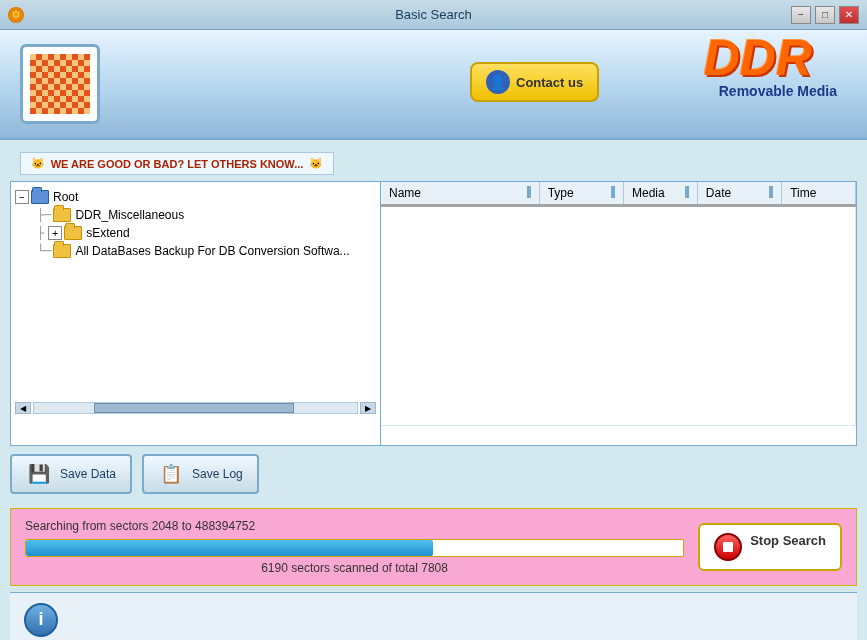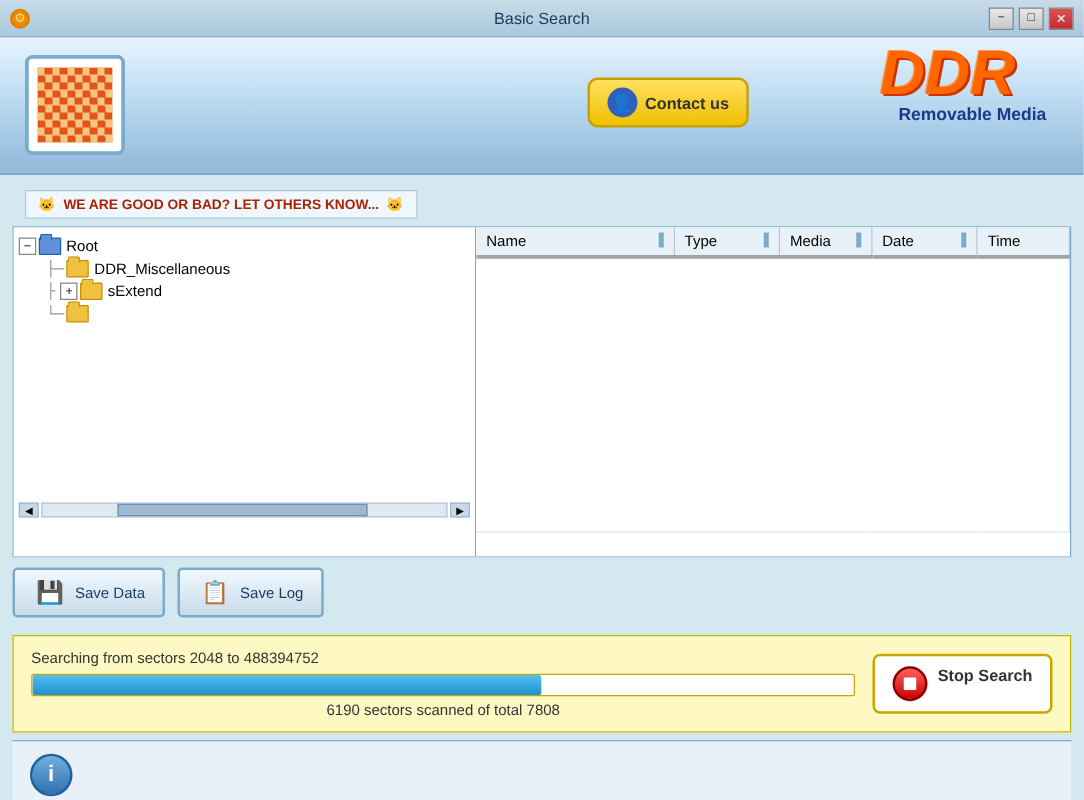--- a/index.html
+++ b/index.html
@@ -305,21 +305,21 @@
       width: 28px;
       height: 24px;
       display: flex;
       align-items: center;
       justify-content: center;
       font-size: 18px;
     }
 
     
     .progress-area {
-      background: #fef9c3;
+      background: #f9a8d4;
       border: 1px solid #c8b800;
       margin: 6px 10px;
       padding: 10px 14px;
       display: flex;
       align-items: center;
       gap: 14px;
     }
     .progress-info {
       flex: 1;
     }
@@ -469,20 +469,21 @@
     <div class="tree-item" style="padding-left:22px;">
       <span class="tree-connector">├</span>
       <div class="tree-toggle" style="margin-right:2px; margin-left:2px;">+</div>
       <div class="folder-icon"></div>
       <span>sExtend</span>
     </div>
 
     <div class="tree-item" style="padding-left:22px;">
       <span class="tree-connector">└─</span>
       <div class="folder-icon"></div>
+      <span>All DataBases Backup For DB Conversion Softwa...</span>
     </div>
 
     <div style="height:140px;"></div>
 
     <div class="tree-scroll-arrows">
       <div class="scroll-arrow">◀</div>
       <div style="flex:1; background:#e0e8f0; border:1px solid #b0c8dc; height:12px; position:relative; margin:0 2px;">
         <div class="tree-scroll-thumb"></div>
       </div>
       <div class="scroll-arrow">▶</div>

